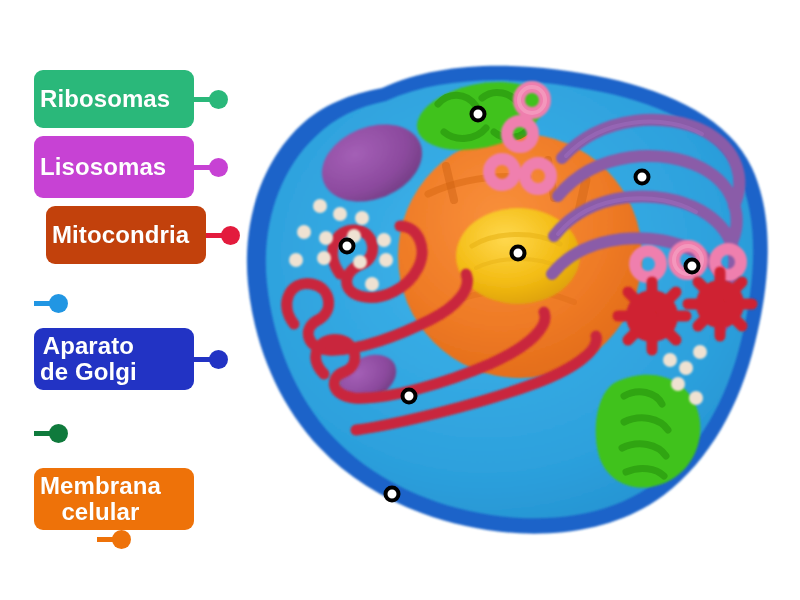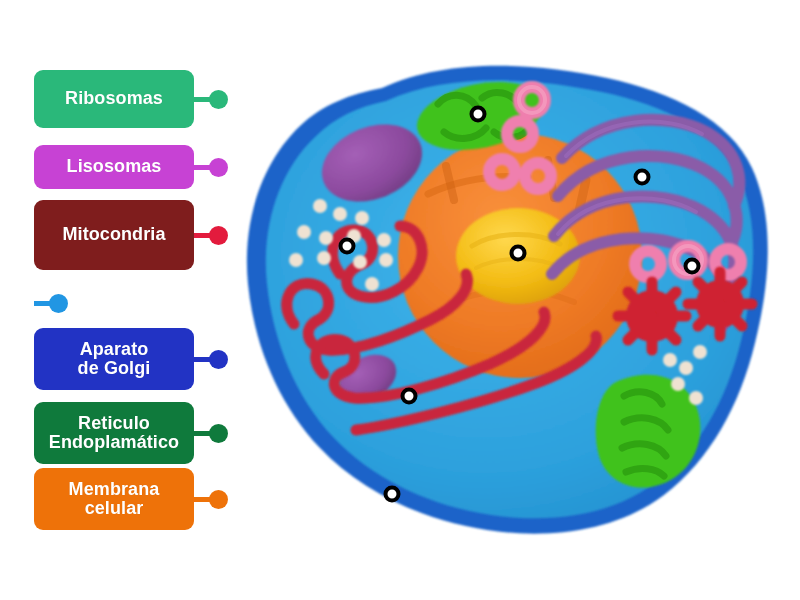--- a/index.html
+++ b/index.html
@@ -32,26 +32,26 @@
     left: 0;
     display: flex;
     align-items: center;
     height: 0;
   }
 
   .label-chip {
     border-radius: 9px;
     color: #ffffff;
     font-weight: bold;
-    font-size: 18px;
+    font-size: 24px;
     line-height: 1.08;
     text-align: center;
     display: flex;
     align-items: center;
-    justify-content: center;
+    justify-content: flex-start;
     width: 160px;
     box-sizing: border-box;
     padding: 6px 6px;
     letter-spacing: 0.1px;
     text-shadow: 0 0 1px rgba(0,0,0,0.12);
   }
 
   .chip-text { display: block; white-space: pre-line; }
 
   .connector {
@@ -100,30 +100,30 @@
       <div class="label-row" style="top: 2px; height: 58px;">
         <div class="label-chip" style="background: rgb(42, 184, 122); height: 58px;">
           <span class="chip-text">Ribosomas</span>
         </div>
         <div class="connector">
           <div class="conn-line" style="background: rgb(42, 184, 122);"></div>
           <div class="conn-dot" style="background: rgb(42, 184, 122);"></div>
         </div>
       </div>
       <div class="label-row" style="top: 70px; height: 58px;">
-        <div class="label-chip" style="background: rgb(199, 66, 212); height: 44px;">
+        <div class="label-chip" style="background: rgb(199, 66, 212); height: 62px;">
           <span class="chip-text">Lisosomas</span>
         </div>
         <div class="connector">
           <div class="conn-line" style="background: rgb(199, 66, 212);"></div>
           <div class="conn-dot" style="background: rgb(199, 66, 212);"></div>
         </div>
       </div>
       <div class="label-row" style="top: 138px; height: 58px;">
-        <div class="label-chip" style="background: #7f1d1d; height: 70px;">
+        <div class="label-chip" style="background: #c2410c; height: 58px; margin-left: 12px;">
           <span class="chip-text">Mitocondria</span>
         </div>
         <div class="connector">
           <div class="conn-line" style="background: rgb(227, 27, 61);"></div>
           <div class="conn-dot" style="background: rgb(227, 27, 61);"></div>
         </div>
       </div>
       <div class="label-row" style="top: 206px; height: 58px;">
         <div class="connector">
           <div class="conn-line" style="background: rgb(33, 150, 227);"></div>
@@ -134,30 +134,26 @@
         <div class="label-chip" style="background: rgb(34, 51, 196); height: 62px;">
           <span class="chip-text">Aparato
 de Golgi</span>
         </div>
         <div class="connector">
           <div class="conn-line" style="background: rgb(34, 51, 196);"></div>
           <div class="conn-dot" style="background: rgb(34, 51, 196);"></div>
         </div>
       </div>
       <div class="label-row" style="top: 334px; height: 62px;">
-        <div class="label-chip" style="background: rgb(15, 122, 60); height: 62px;">
-          <span class="chip-text">Reticulo
-Endoplamático</span>
-        </div>
         <div class="connector">
           <div class="conn-line" style="background: rgb(15, 122, 60);"></div>
           <div class="conn-dot" style="background: rgb(15, 122, 60);"></div>
         </div>
       </div>
-      <div class="label-row" style="top: 400px; height: 62px;">
+      <div class="label-row" style="top: 400px; height: 62px; flex-direction: column;">
         <div class="label-chip" style="background: rgb(238, 114, 9); height: 62px;">
           <span class="chip-text">Membrana
 celular</span>
         </div>
         <div class="connector">
           <div class="conn-line" style="background: rgb(238, 114, 9);"></div>
           <div class="conn-dot" style="background: rgb(238, 114, 9);"></div>
         </div>
       </div>
     </div>

